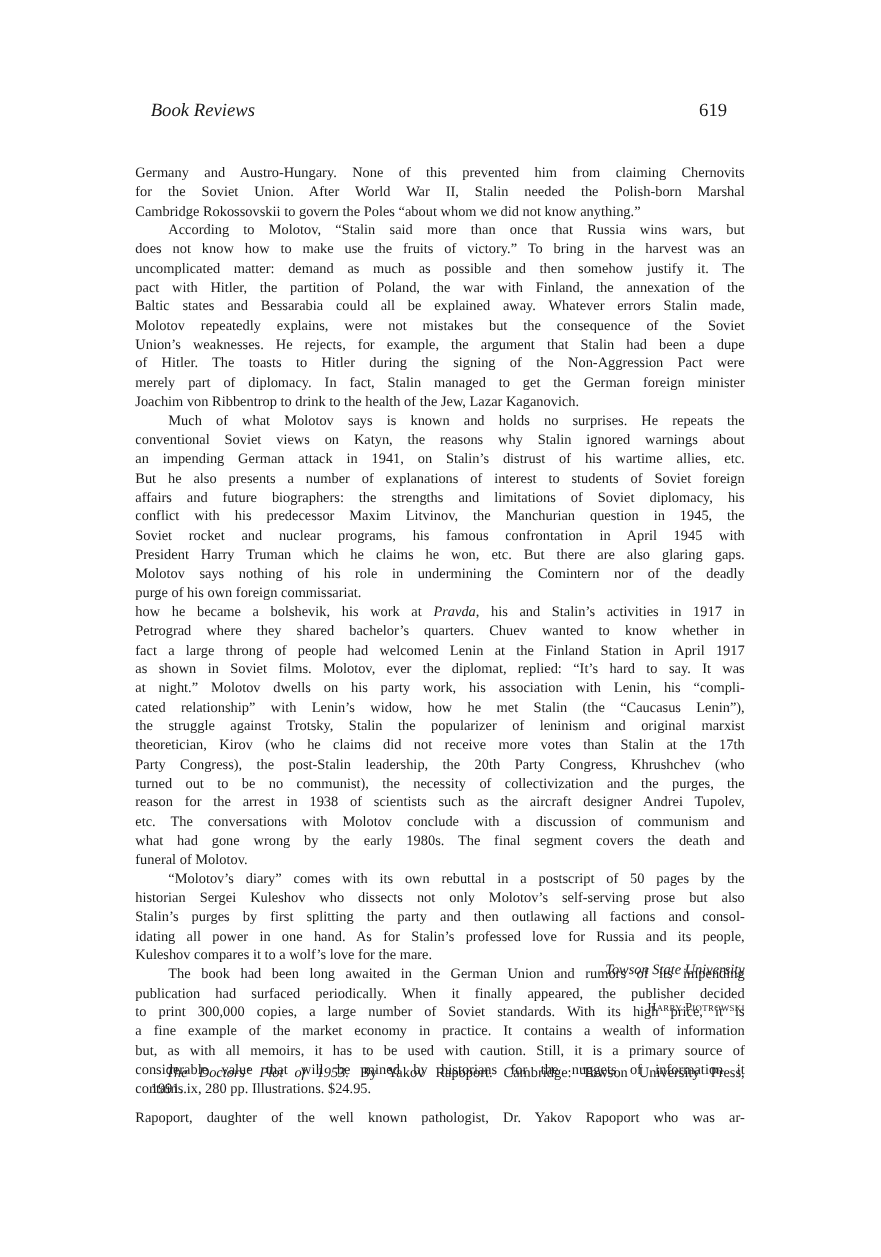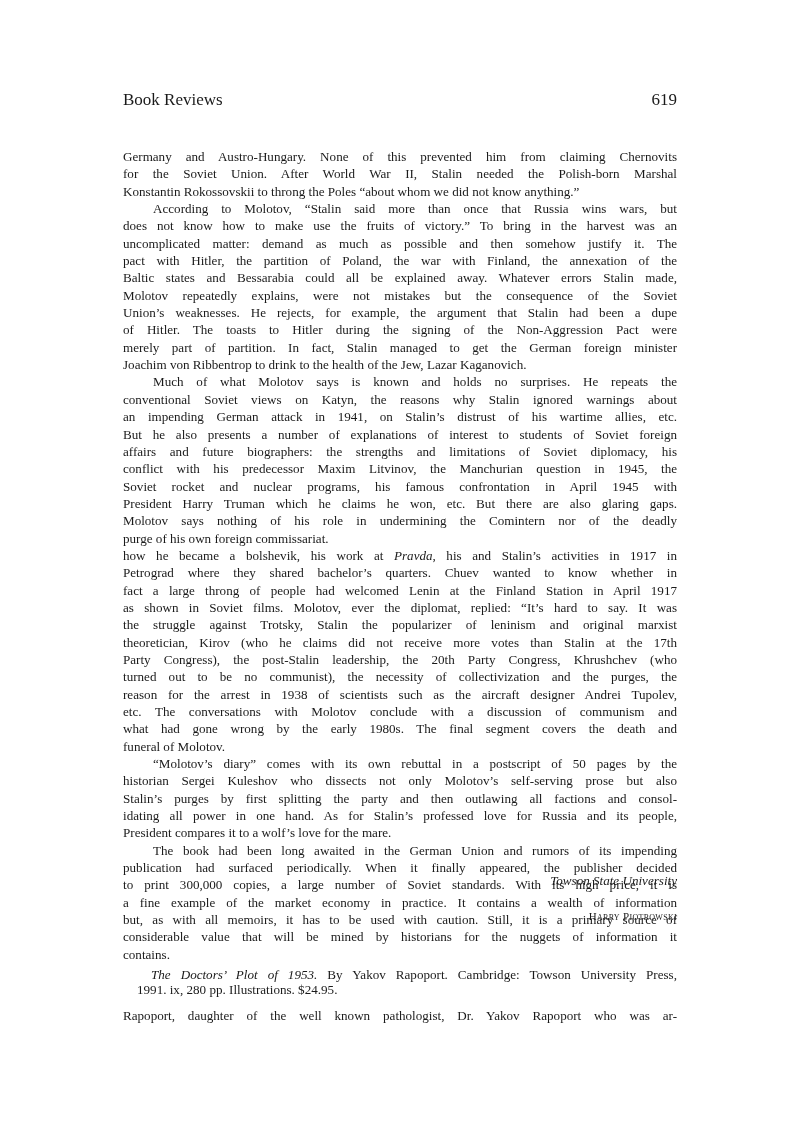--- a/index.html
+++ b/index.html
@@ -1,21 +1,21 @@
 <!DOCTYPE html>
 <html><head>
 <meta charset="utf-8">
 <style>
   html, body { margin:0; padding:0; background:#ffffff; }
   body { width:801px; height:1143px; position:relative; overflow:hidden;
          font-family:"Liberation Serif","DejaVu Serif",serif; color:#1a1a1a; }
   .page { position:absolute; left:123px; top:0; width:554px; }
   .running-head { position:absolute; left:0; top:90px; width:554px; height:22px; }
-  .rh-title { position:absolute; left:0; top:0; font-size:17px; }
-  .rh-page { position:absolute; right:0; top:0; font-size:17px; }
+  .rh-title { position:absolute; left:14px; top:0; font-style:italic; font-size:17px; }
+  .rh-page { position:absolute; right:16px; top:0; font-size:17px; }
   .body-text { position:absolute; left:0; top:122px; width:554px; font-size:13.1px; line-height:17.35px;margin-top:26px; }
   .line { display:block; white-space:nowrap; text-align:justify; text-align-last:justify; height:17.35px; }
   .line.last { text-align-last:left; }
   .line.indent { padding-left:30px; }
   .byline-name { position:absolute; right:0; top:910px; font-variant:small-caps; letter-spacing:0.3px; font-size:11px; }
   .byline-aff { position:absolute; right:0; top:873px; font-style:italic; font-size:13.1px; }
   .review2 { position:absolute; left:0; top:967px; width:554px; font-size:13.1px; line-height:17.35px; }
   .review2 .head-line { line-height:15px; height:15px; }
   .review2 .gap { height:10px; }
   .book-title { font-weight:normal; font-style:italic;margin-left:28px; }
@@ -27,58 +27,60 @@
 <div class="page">
 
   <div class="running-head">
     <span class="rh-title">Book Reviews</span>
     <span class="rh-page">619</span>
   </div>
 
   <div class="body-text" id="review1-body">
       <div class="line">Germany and Austro-Hungary. None of this prevented him from claiming Chernovits</div>
       <div class="line">for the Soviet Union. After World War II, Stalin needed the Polish-born Marshal</div>
-      <div class="line last">Konstantin Rokossovskii to throng the Poles “about whom we did not know anything.”</div>
+      <div class="line last">Cambridge Rokossovskii to govern the Poles “about whom we did not know anything.”</div>
       <div class="line indent">According to Molotov, “Stalin said more than once that Russia wins wars, but</div>
       <div class="line">does not know how to make use the fruits of victory.” To bring in the harvest was an</div>
       <div class="line">uncomplicated matter: demand as much as possible and then somehow justify it. The</div>
       <div class="line">pact with Hitler, the partition of Poland, the war with Finland, the annexation of the</div>
       <div class="line">Baltic states and Bessarabia could all be explained away. Whatever errors Stalin made,</div>
       <div class="line">Molotov repeatedly explains, were not mistakes but the consequence of the Soviet</div>
       <div class="line">Union’s weaknesses. He rejects, for example, the argument that Stalin had been a dupe</div>
       <div class="line">of Hitler. The toasts to Hitler during the signing of the Non-Aggression Pact were</div>
-      <div class="line">merely part of partition. In fact, Stalin managed to get the German foreign minister</div>
+      <div class="line">merely part of diplomacy. In fact, Stalin managed to get the German foreign minister</div>
       <div class="line last">Joachim von Ribbentrop to drink to the health of the Jew, Lazar Kaganovich.</div>
       <div class="line indent">Much of what Molotov says is known and holds no surprises. He repeats the</div>
       <div class="line">conventional Soviet views on Katyn, the reasons why Stalin ignored warnings about</div>
       <div class="line">an impending German attack in 1941, on Stalin’s distrust of his wartime allies, etc.</div>
       <div class="line">But he also presents a number of explanations of interest to students of Soviet foreign</div>
       <div class="line">affairs and future biographers: the strengths and limitations of Soviet diplomacy, his</div>
       <div class="line">conflict with his predecessor Maxim Litvinov, the Manchurian question in 1945, the</div>
       <div class="line">Soviet rocket and nuclear programs, his famous confrontation in April 1945 with</div>
       <div class="line">President Harry Truman which he claims he won, etc. But there are also glaring gaps.</div>
       <div class="line">Molotov says nothing of his role in undermining the Comintern nor of the deadly</div>
       <div class="line last">purge of his own foreign commissariat.</div>
       <div class="line">how he became a bolshevik, his work at <em class="it">Pravda</em>, his and Stalin’s activities in 1917 in</div>
       <div class="line">Petrograd where they shared bachelor’s quarters. Chuev wanted to know whether in</div>
       <div class="line">fact a large throng of people had welcomed Lenin at the Finland Station in April 1917</div>
       <div class="line">as shown in Soviet films. Molotov, ever the diplomat, replied: “It’s hard to say. It was</div>
+      <div class="line">at night.” Molotov dwells on his party work, his association with Lenin, his “compli-</div>
+      <div class="line">cated relationship” with Lenin’s widow, how he met Stalin (the “Caucasus Lenin”),</div>
       <div class="line">the struggle against Trotsky, Stalin the popularizer of leninism and original marxist</div>
       <div class="line">theoretician, Kirov (who he claims did not receive more votes than Stalin at the 17th</div>
       <div class="line">Party Congress), the post-Stalin leadership, the 20th Party Congress, Khrushchev (who</div>
       <div class="line">turned out to be no communist), the necessity of collectivization and the purges, the</div>
       <div class="line">reason for the arrest in 1938 of scientists such as the aircraft designer Andrei Tupolev,</div>
       <div class="line">etc. The conversations with Molotov conclude with a discussion of communism and</div>
       <div class="line">what had gone wrong by the early 1980s. The final segment covers the death and</div>
       <div class="line last">funeral of Molotov.</div>
       <div class="line indent">“Molotov’s diary” comes with its own rebuttal in a postscript of 50 pages by the</div>
       <div class="line">historian Sergei Kuleshov who dissects not only Molotov’s self-serving prose but also</div>
       <div class="line">Stalin’s purges by first splitting the party and then outlawing all factions and consol-</div>
       <div class="line">idating all power in one hand. As for Stalin’s professed love for Russia and its people,</div>
-      <div class="line last">President compares it to a wolf’s love for the mare.</div>
+      <div class="line last">Kuleshov compares it to a wolf’s love for the mare.</div>
       <div class="line indent">The book had been long awaited in the German Union and rumors of its impending</div>
       <div class="line">publication had surfaced periodically. When it finally appeared, the publisher decided</div>
       <div class="line">to print 300,000 copies, a large number of Soviet standards. With its high price, it is</div>
       <div class="line">a fine example of the market economy in practice. It contains a wealth of information</div>
       <div class="line">but, as with all memoirs, it has to be used with caution. Still, it is a primary source of</div>
       <div class="line">considerable value that will be mined by historians for the nuggets of information it</div>
       <div class="line last">contains.</div>
     </div>
 
   <div class="byline-name">Harry Piotrowski</div>

